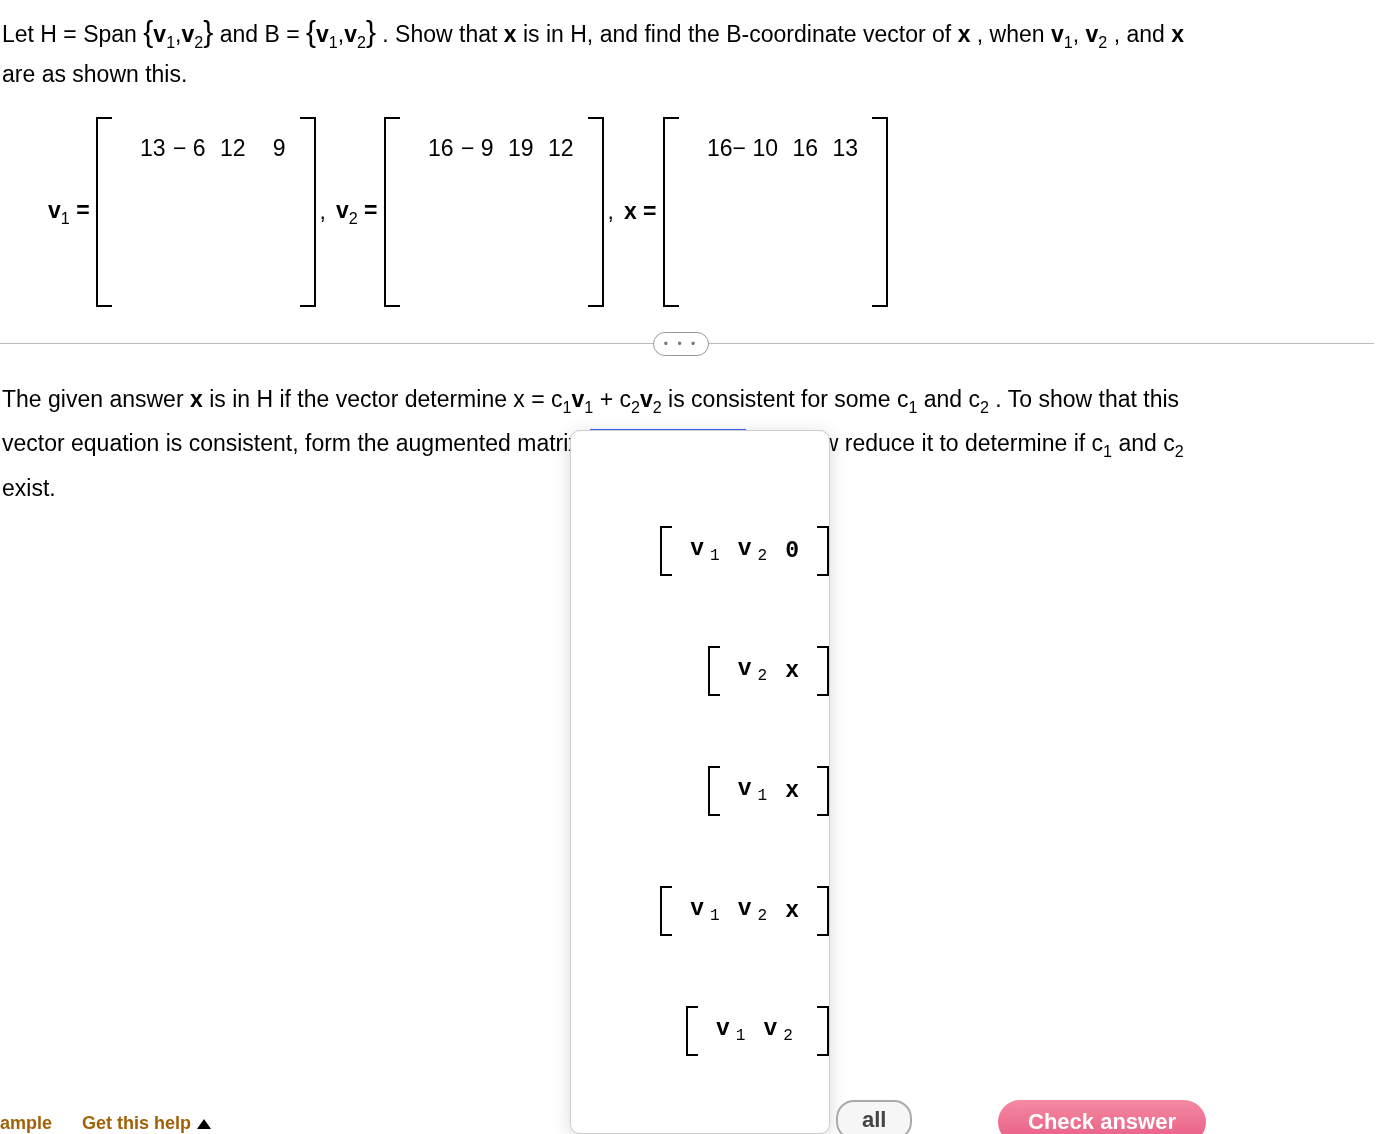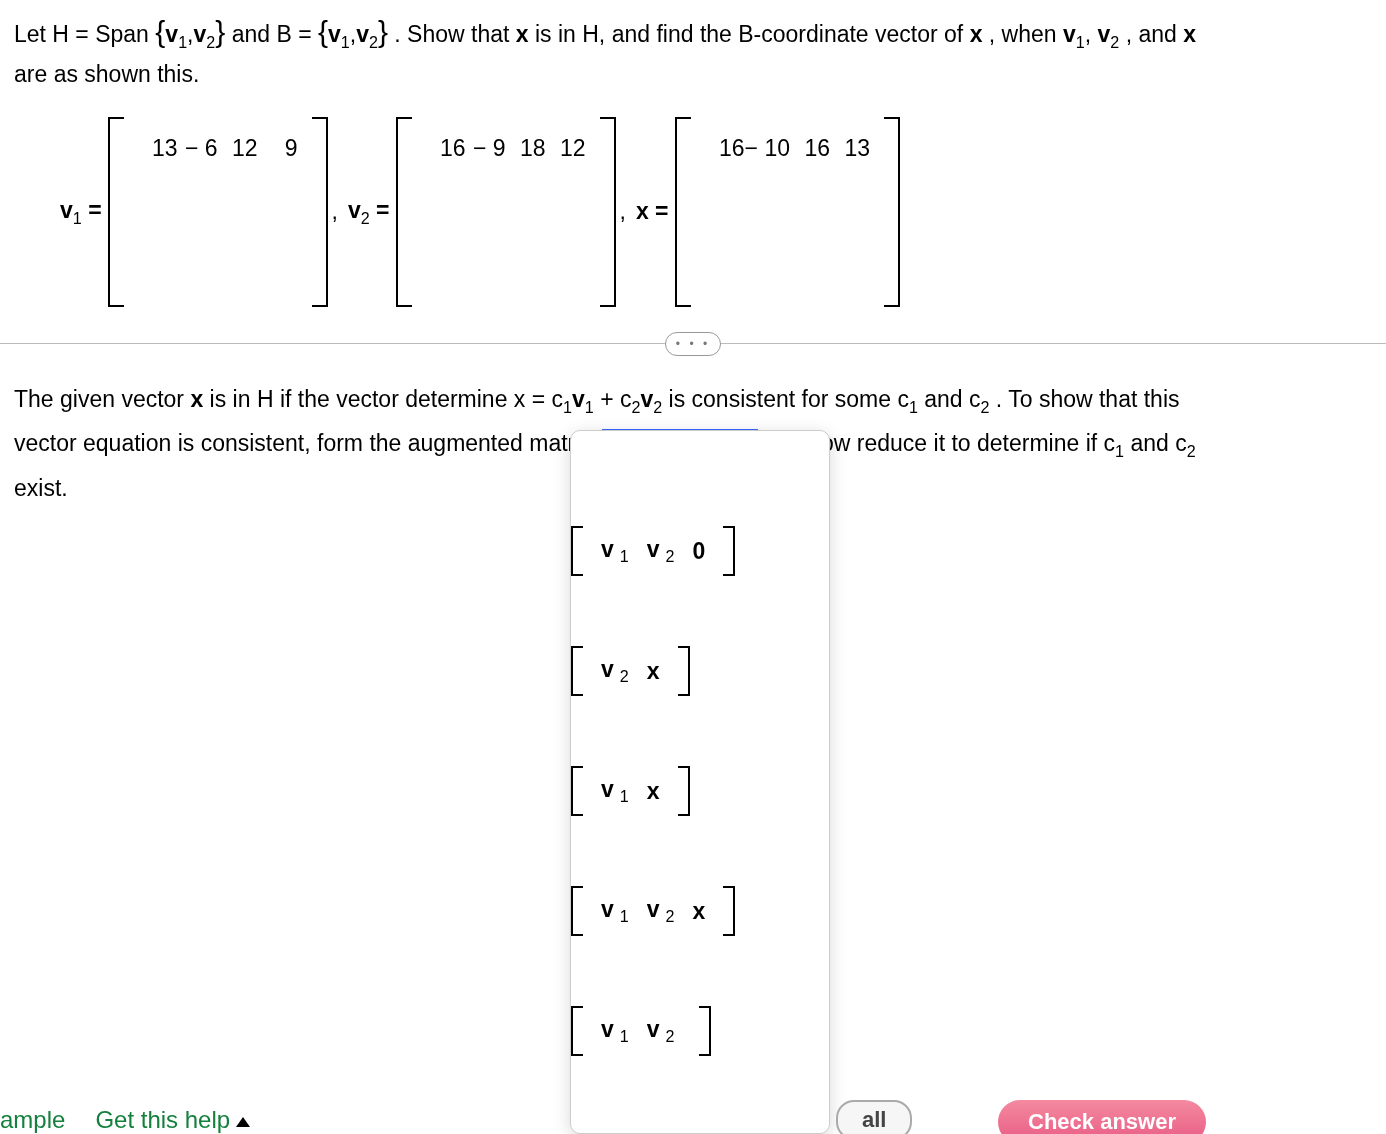--- a/index.html
+++ b/index.html
@@ -7,21 +7,21 @@
     padding: 0;
     width: 1386px;
     height: 1134px;
     font-family: Arial, Helvetica, sans-serif;
     font-size: 23px;
     color: #000;
     background: #fff;
     overflow: hidden;
   }
   .content {
-    padding: 8px 0 0 14px;
+    padding: 8px 0 0 2px;
     width: 1372px;
     position: relative;
   }
   .problem-statement { line-height: 1.6; }
   .mathvar { font-weight: bold; }
   .sub { font-size: 0.7em; vertical-align: sub; }
 
   
   .matrices {
     display: flex;
@@ -92,22 +92,23 @@
     width: 260px;
     height: 704px;
     background: #fff;
     border: 1px solid #ccc;
     border-radius: 10px;
     box-shadow: 0 4px 18px rgba(0,0,0,0.15);
     padding-top: 60px;
     box-sizing: border-box;
   }
   .dd-item {
-    display: flex; align-items: center; justify-content: flex-start;
+    display: flex; align-items: center; justify-content: flex-end;
     height: 120px;
+    font-family: Liberation Mono, monospace;
   }
   .dd-item .matrix .mcol {
     min-height: 0; padding: 4px 12px;
     flex-direction: row; align-items: center;
   }
   .dd-item .matrix .mcol span {
     line-height: 1; min-width: 0; text-align: left; margin: 0 6px;
     font-weight: bold;
   }
   .dd-item .bracket { width: 10px; border-width: 2px; }
@@ -117,21 +118,21 @@
   
   .bottom-bar {
     position: absolute;
     left: 0; bottom: 0;
     width: 1386px;
     height: 36px;
     display: flex;
     align-items: flex-end;
   }
   .bb-text {
-    font-size: 24px; font-weight: normal; color: #15803d;
+    font-size: 18px; font-weight: bold; color: #a16207;
     margin-right: 30px;
   }
   .bb-caret {
     display: inline-block;
     width: 0; height: 0;
     border-left: 7px solid transparent;
     border-right: 7px solid transparent;
     border-bottom: 10px solid #000;
     margin-left: 6px; vertical-align: middle;
   }
@@ -184,21 +185,21 @@
       <span class="bracket right"></span>
     </span>
     <span class="comma">, </span>
 
     <span class="eq-label"><span>v</span><span class="sub">2</span><span> = </span></span>
     <span class="matrix">
       <span class="bracket left"></span>
       <span class="mcol">
         <span>16</span>
         <span>− 9</span>
-        <span>18</span>
+        <span>19</span>
         <span>12</span>
       </span>
       <span class="bracket right"></span>
     </span>
     <span class="comma">, </span>
 
     <span class="eq-label"><span>x</span><span> = </span></span>
     <span class="matrix">
       <span class="bracket left"></span>
       <span class="mcol">
@@ -210,21 +211,21 @@
       <span class="bracket right"></span>
     </span>
   </div>
 
   <div class="divider-row">
     <hr class="divider-line">
     <div class="pill">• • •</div>
   </div>
 
   <div class="solution">
-    <span>The given vector </span><span class="mathvar">x</span>
+    <span>The given answer </span><span class="mathvar">x</span>
     <span> is in H if the vector determine </span>
     <span>x</span><span> = c</span><span class="sub">1</span><span class="mathvar">v</span><span class="sub">1</span><span> + c</span><span class="sub">2</span><span class="mathvar">v</span><span class="sub">2</span>
     <span> is consistent for some c</span><span class="sub">1</span>
     <span> and c</span><span class="sub">2</span>
     <span>. To show that this</span>
     <br>
     <span>vector equation is consistent, form the augmented matrix </span>
     <span class="dropdown">
         <span class="tri"></span>
       </span>

